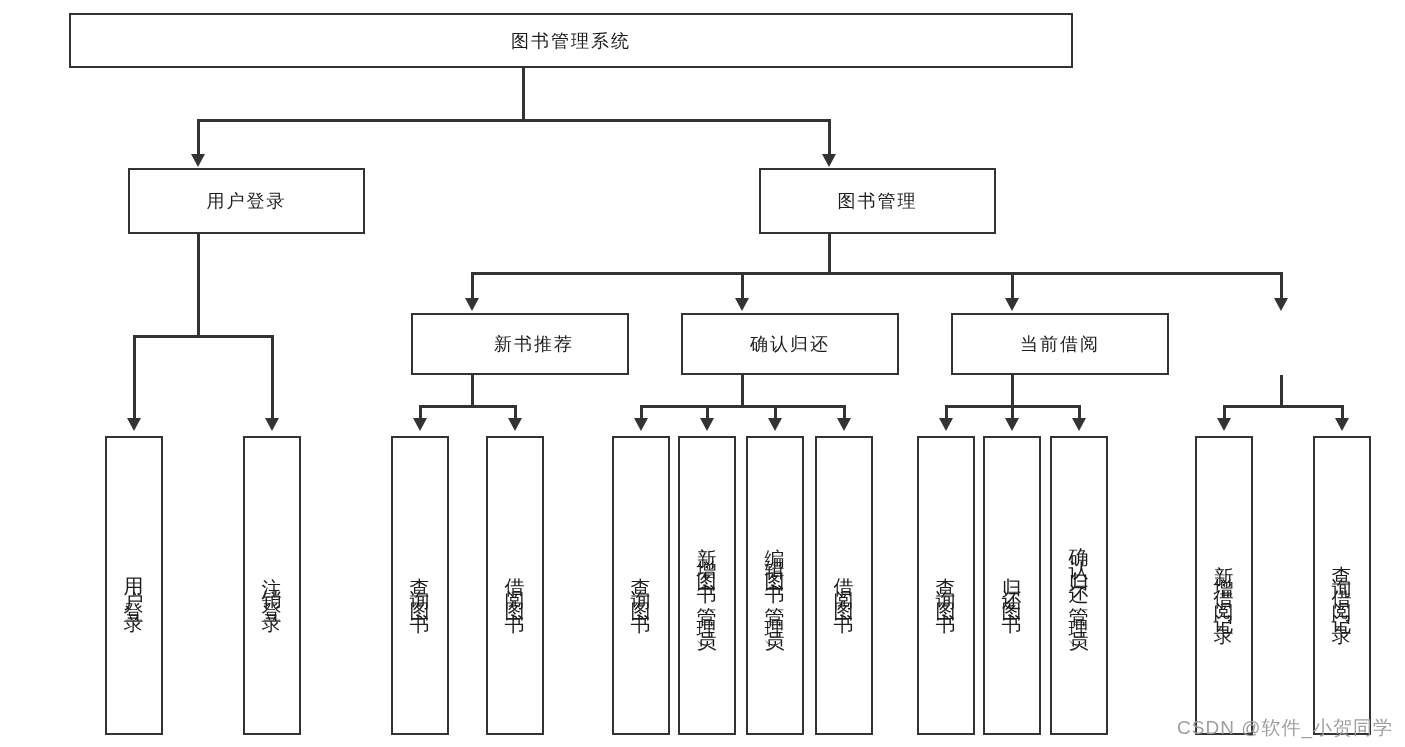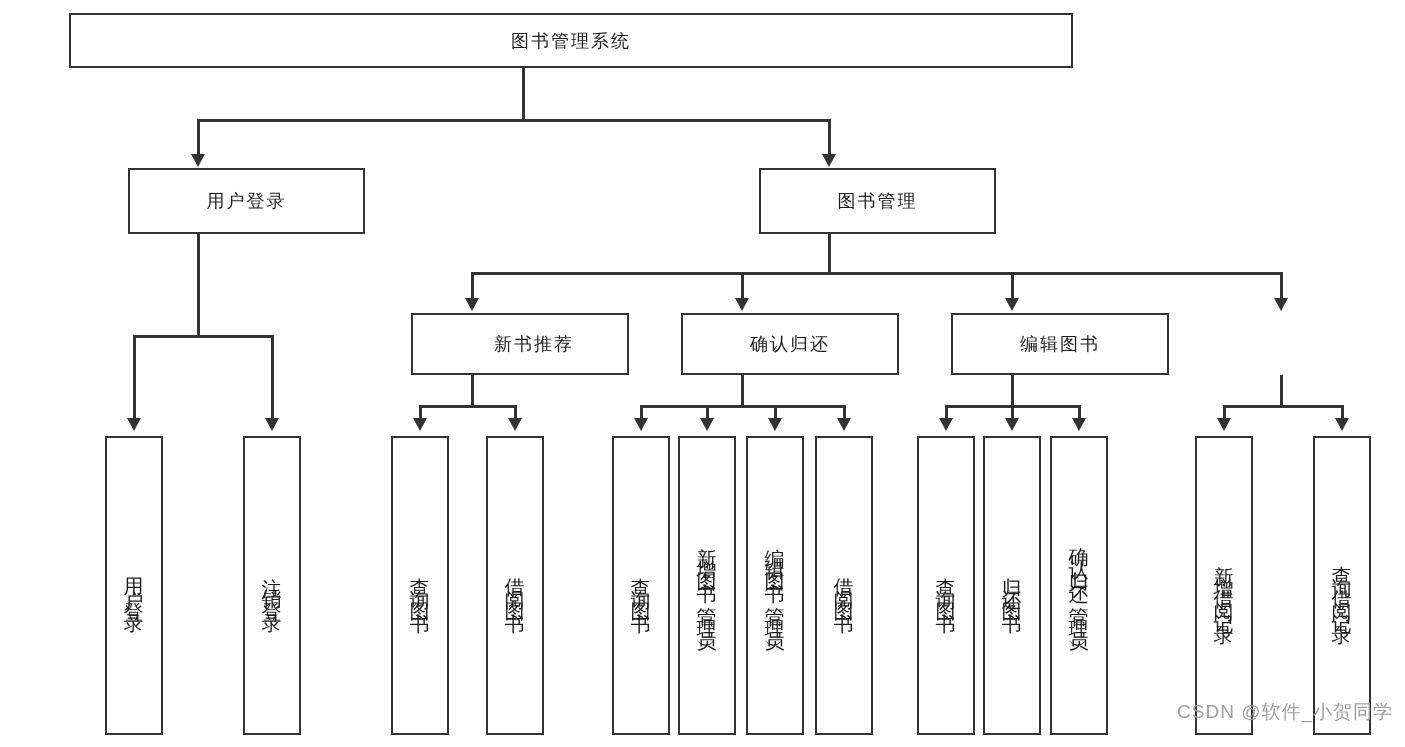--- a/index.html
+++ b/index.html
@@ -44,21 +44,21 @@
     position: absolute;
     width: 0; height: 0;
     border-left: 7px solid transparent;
     border-right: 7px solid transparent;
     border-top: 13px solid var(--line);
   }
 
   .watermark {
     position: absolute;
     right: 12px;
-    bottom: 22px;
+    bottom: 6px;
     font-size: 19px;
     letter-spacing: 1px;
     color: var(--watermark);
     z-index: 5;
     white-space: nowrap;
   }
 </style>
 </head>
 <body>
 
@@ -89,21 +89,21 @@
   <div class="arrow" style="left:465px; top:298px;"></div>
   <div class="v" style="left:741px; top:272px; height:26px;"></div>
   <div class="arrow" style="left:735px; top:298px;"></div>
   <div class="v" style="left:1011px; top:272px; height:26px;"></div>
   <div class="arrow" style="left:1005px; top:298px;"></div>
   <div class="v" style="left:1280px; top:272px; height:26px;"></div>
   <div class="arrow" style="left:1274px; top:298px;"></div>
 
   <div class="box h-box" style="left:363px; top:313px; width:218px; height:62px;padding-left:28px;">新书推荐</div>
   <div class="box h-box" style="left:633px; top:313px; width:218px; height:62px;">确认归还</div>
-  <div class="box h-box" style="left:903px; top:313px; width:218px; height:62px;">编辑图书</div>
+  <div class="box h-box" style="left:903px; top:313px; width:218px; height:62px;">当前借阅</div>
 
   <div class="v" style="left:471px; top:375px; height:30px;"></div>
   <div class="h" style="left:419px; top:405px; width:97px;"></div>
   <div class="v" style="left:419px; top:405px; height:13px;"></div>
   <div class="arrow" style="left:413px; top:418px;"></div>
   <div class="v" style="left:514px; top:405px; height:13px;"></div>
   <div class="arrow" style="left:508px; top:418px;"></div>
 
   <div class="v" style="left:741px; top:375px; height:30px;"></div>
   <div class="h" style="left:640px; top:405px; width:205px;"></div>

